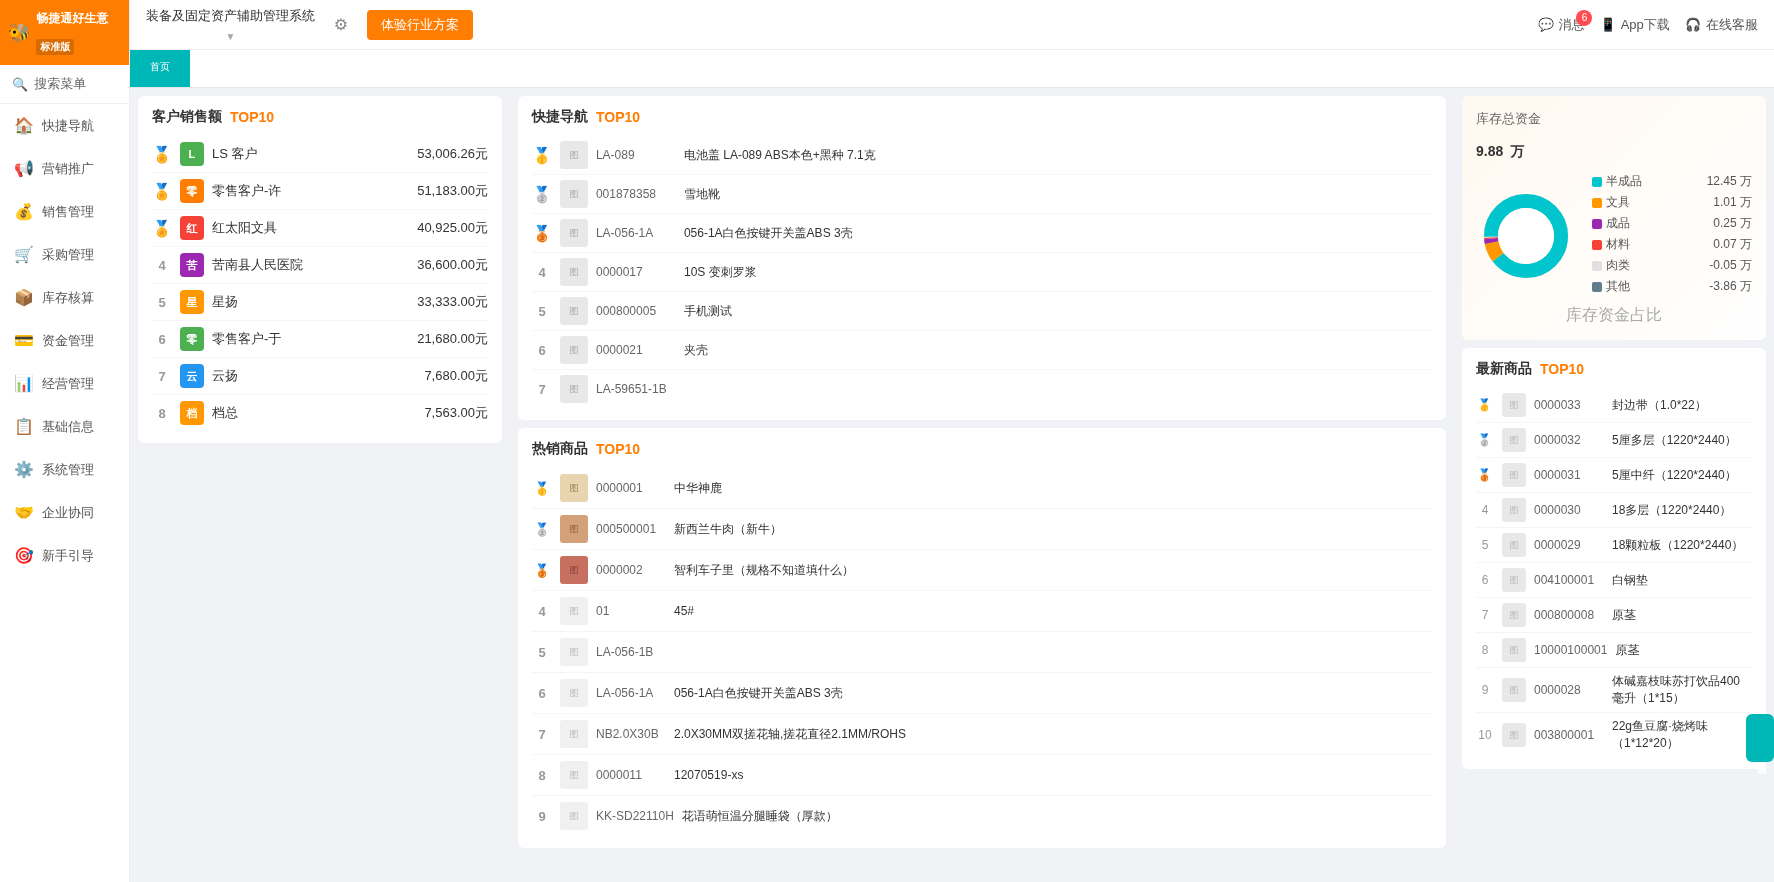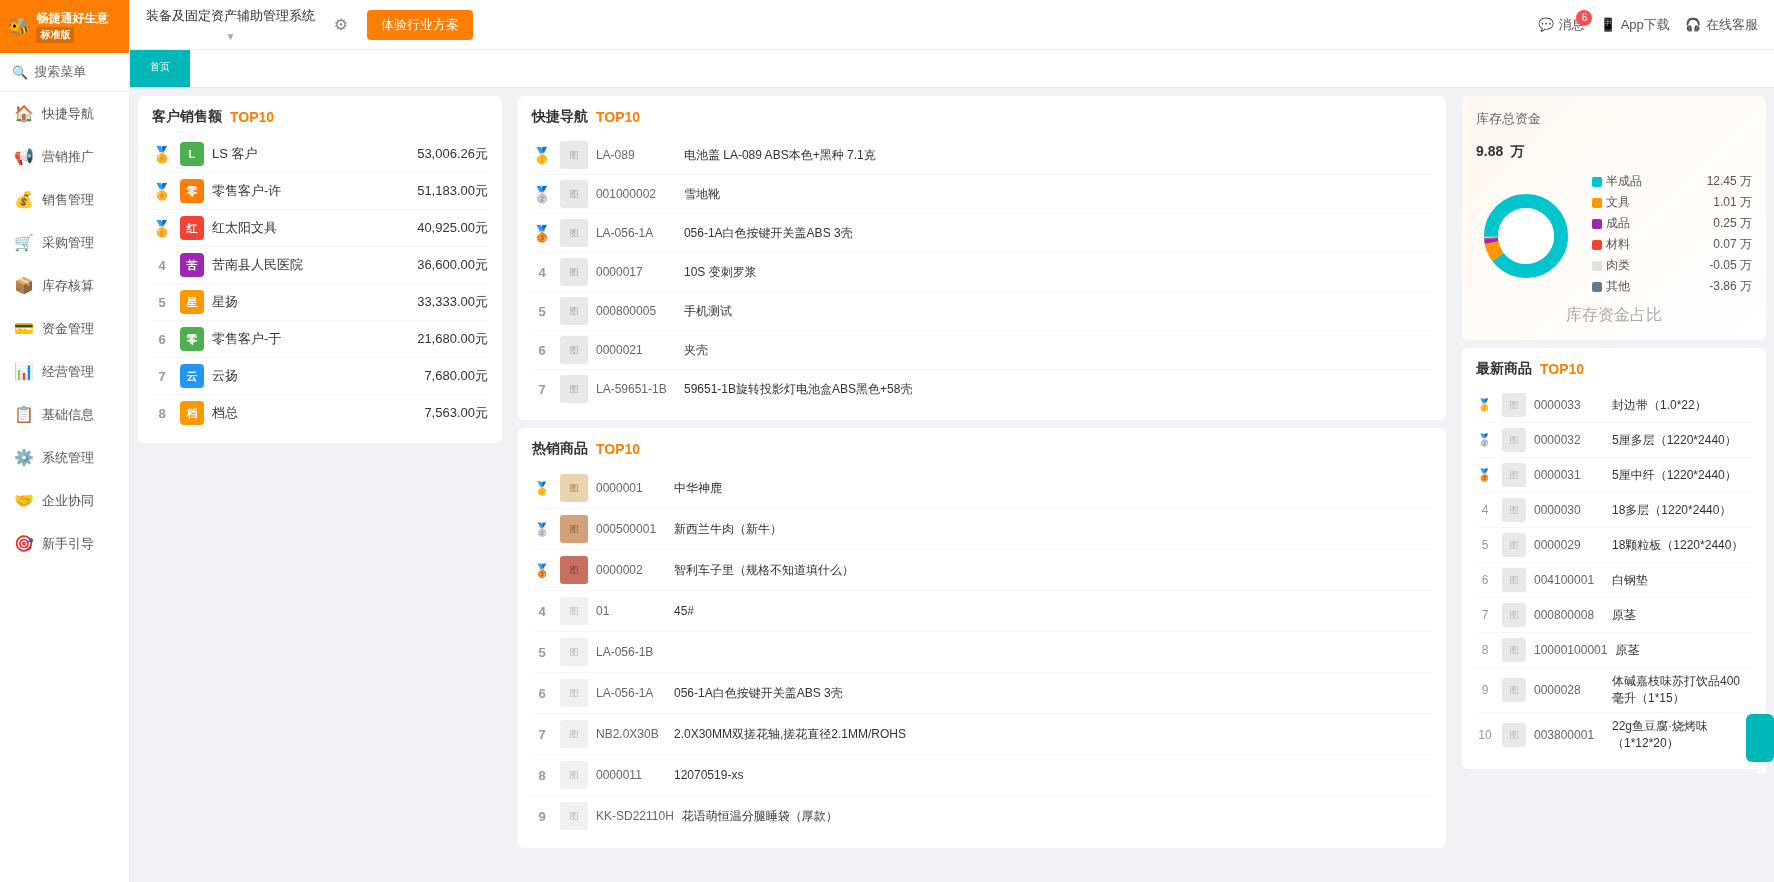--- a/index.html
+++ b/index.html
@@ -381,21 +381,21 @@
     .hot-prod-name { font-size: 12px; color: #333; flex: 1; }
   </style>
 </head>
 <body>
 
 <div class="sidebar">
   <div class="sidebar-logo">
     <span class="sidebar-logo-icon">🐝</span>
     <div>
       <div style="font-size:12px;">畅捷通好生意</div>
-      <div style="font-size:10px;background:rgba(0,0,0,0.15);display:inline-block;padding:1px 4px;border-radius:2px;margin-top:0;">标准版</div>
+      <div style="font-size:10px;background:rgba(0,0,0,0.15);display:inline-block;padding:1px 4px;border-radius:2px;margin-top:12px;">标准版</div>
     </div>
   </div>
 
   <div class="sidebar-search">
     <span>🔍</span>
     <span>搜索菜单</span>
   </div>
 
   <div class="sidebar-nav-item">
     <span class="nav-icon">🏠</span>
@@ -549,21 +549,21 @@
                 <span style="font-size:9px;color:#aaa;">图</span>
               </div>
               <span class="prod-code">LA-089</span>
               <span class="prod-name">电池盖 LA-089 ABS本色+黑种 7.1克</span>
             </div>
             <div class="prod-rank-item">
               <span class="medal-icon">🥈</span>
               <div class="prod-img" style="background:#e8e8e8;">
                 <span style="font-size:9px;color:#aaa;">图</span>
               </div>
-              <span class="prod-code">001000002</span>
+              <span class="prod-code">001878358</span>
               <span class="prod-name">雪地靴</span>
             </div>
             <div class="prod-rank-item">
               <span class="medal-icon">🥉</span>
               <div class="prod-img" style="background:#e8e8e8;">
                 <span style="font-size:9px;color:#aaa;">图</span>
               </div>
               <span class="prod-code">LA-056-1A</span>
               <span class="prod-name">056-1A白色按键开关盖ABS 3壳</span>
             </div>
@@ -590,21 +590,20 @@
               </div>
               <span class="prod-code">0000021</span>
               <span class="prod-name">夹壳</span>
             </div>
             <div class="prod-rank-item">
               <span class="rank-num" style="width:20px;text-align:center;">7</span>
               <div class="prod-img" style="background:#e8e8e8;">
                 <span style="font-size:9px;color:#aaa;">图</span>
               </div>
               <span class="prod-code">LA-59651-1B</span>
-              <span class="prod-name">59651-1B旋转投影灯电池盒ABS黑色+58壳</span>
             </div>
           </div>
         </div>
 
         <div class="card">
           <div class="card-title">
             <span>热销商品</span>
             <span class="top10-label">TOP10</span>
           </div>
           <div>

